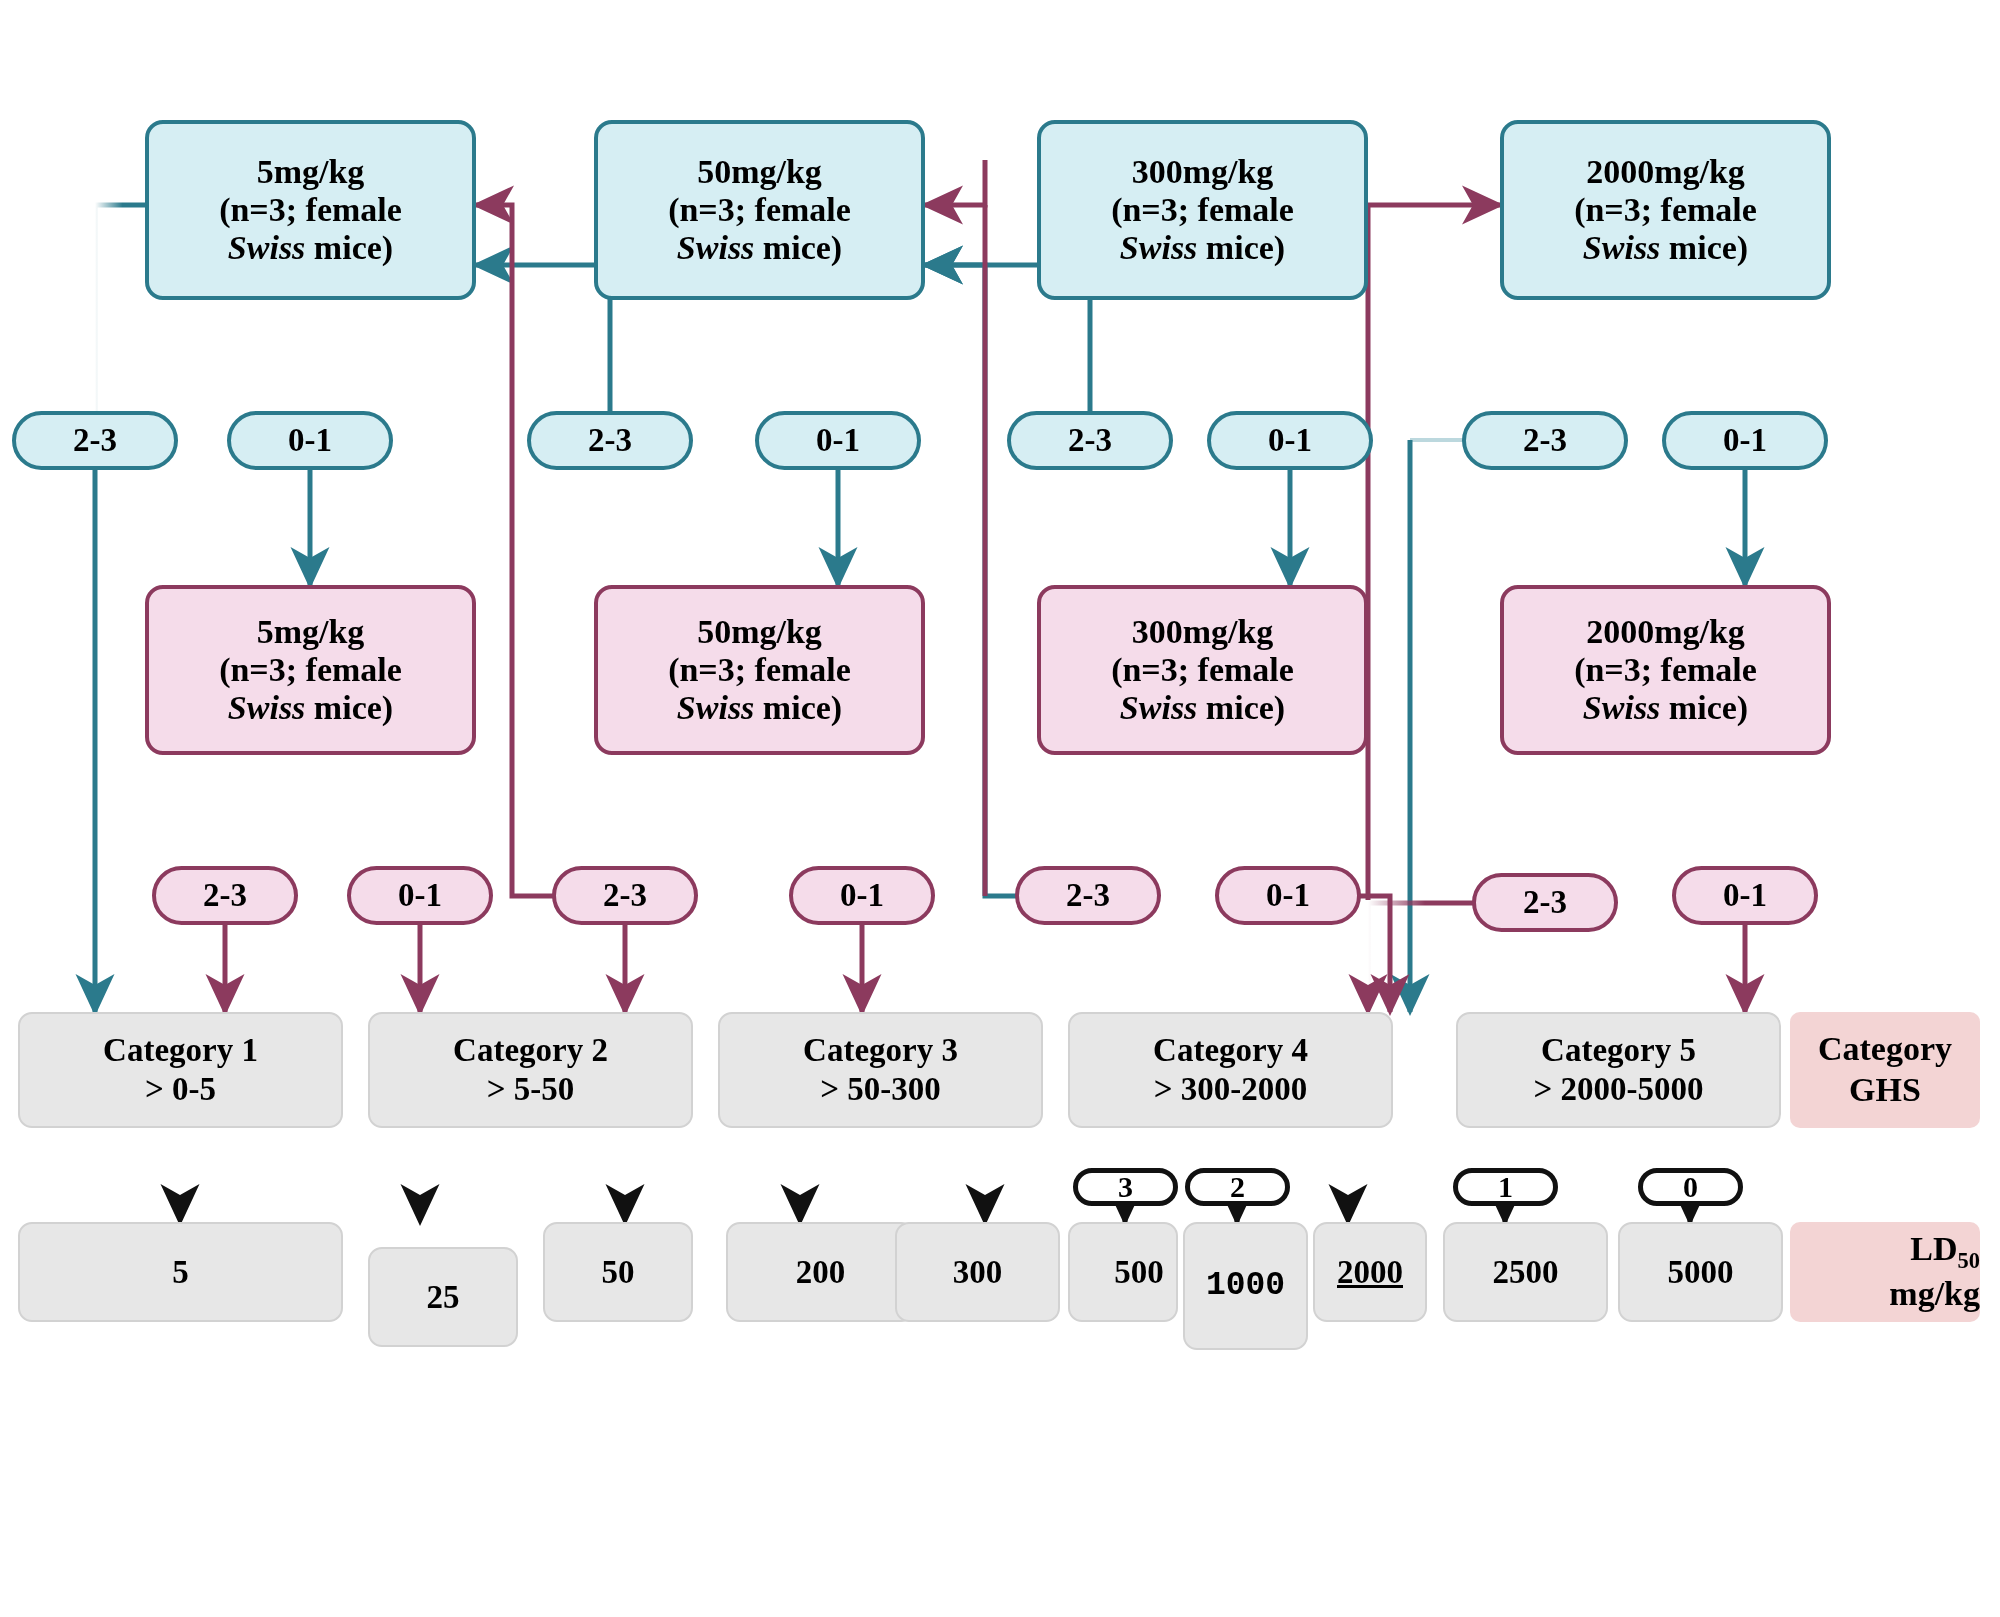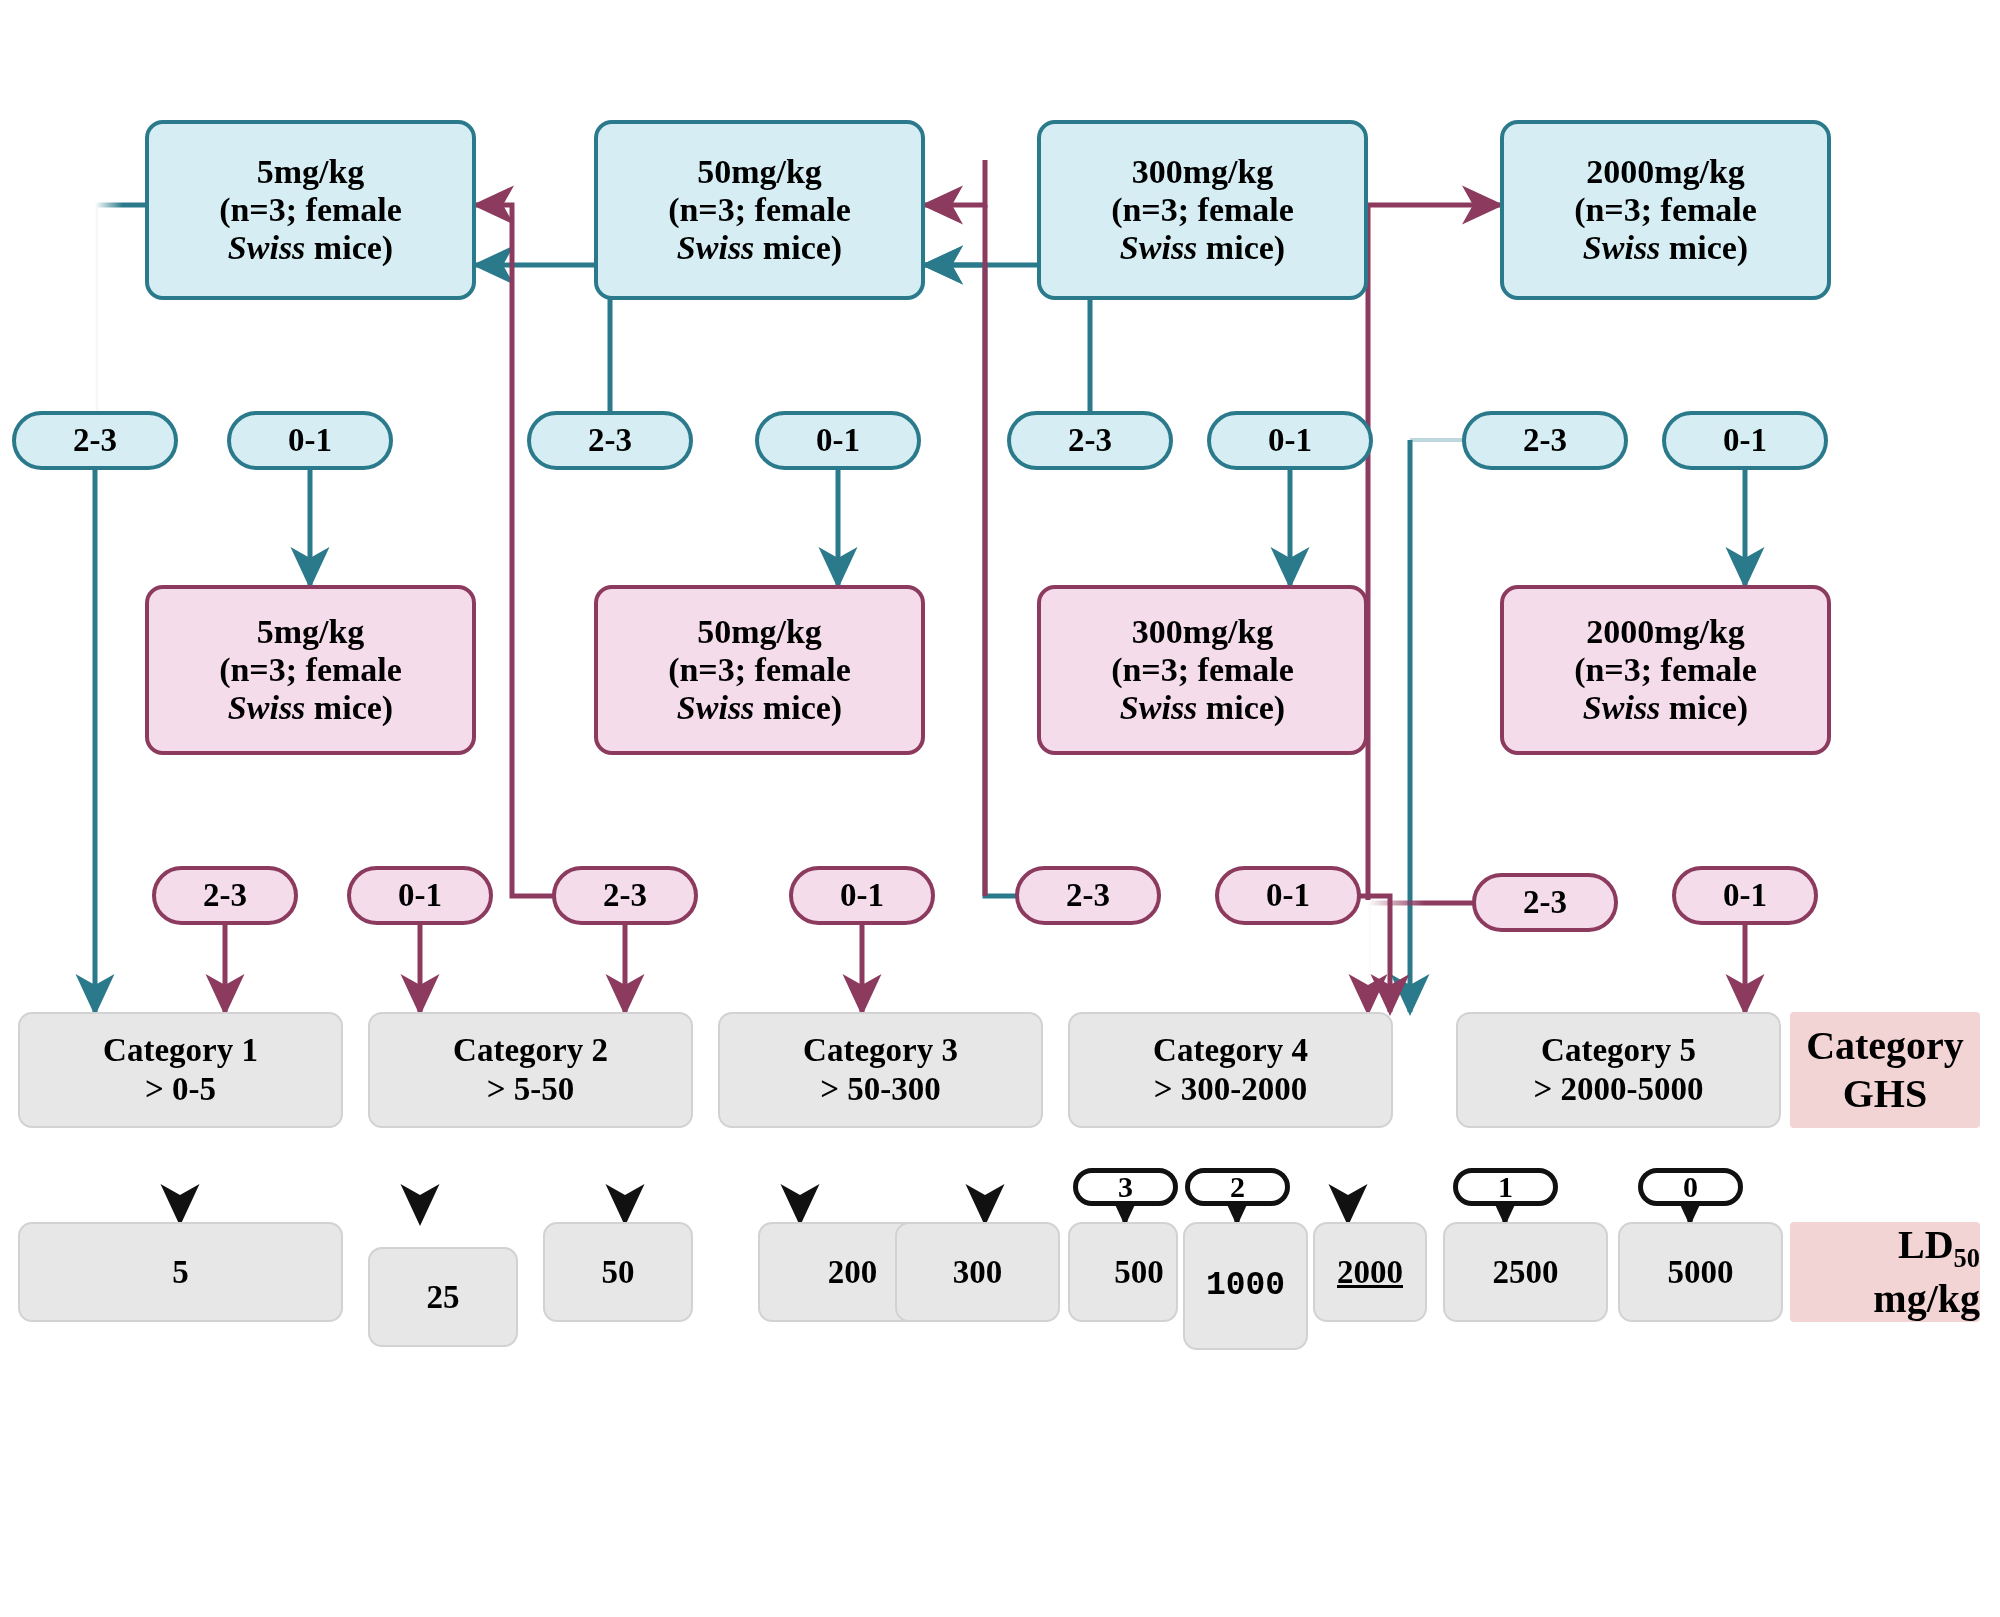--- a/index.html
+++ b/index.html
@@ -8,21 +8,21 @@
   svg.layer{position:absolute;left:0;top:0;width:2000px;height:1617px;}
   .node{position:absolute;box-sizing:border-box;display:flex;align-items:center;justify-content:center;text-align:center;}
   .dose-box{border-radius:18px;border:4px solid;font-weight:bold;font-size:34px;line-height:1.12;}
   .dose-box.blue{background:#d6eef3;border-color:#2b7a8c;}
   .dose-box.pink{background:#f5dcea;border-color:#8c3a5e;}
   .pill{border-radius:42px;border:4px solid;font-weight:bold;font-size:33px;}
   .pill.blue{background:#d6eef3;border-color:#2b7a8c;}
   .pill.pink{background:#f5dcea;border-color:#8c3a5e;}
   .pill.black{background:#ffffff;border-color:#111111;border-width:5px;font-size:30px;border-radius:30px;}
   .gray-box{background:#e7e7e7;border:2px solid #d2d2d2;border-radius:14px;font-weight:bold;font-size:33px;line-height:1.18;}
-  .legend-box{background:#f3d4d4;border:none;border-radius:4px;font-weight:bold;font-size:40px;line-height:1.2;}
+  .legend-box{background:#f3d4d4;border:none;border-radius:10px;font-weight:bold;font-size:34px;line-height:1.2;}
   .ital{font-style:italic;}
   .sub{font-size:0.66em;vertical-align:sub;}
   .txt{display:block;width:100%;}
 </style>
 </head>
 <body>
 
 <div id="stage">
 
   <svg class="layer" viewBox="0 0 2000 1617">
@@ -311,21 +311,21 @@
 
   <div class="node gray-box" style="left:18px;top:1222px;width:325px;height:100px;">
     <span>5</span>
     </div>
   <div class="node gray-box" style="left:368px;top:1222px;width:150px;height:100px;margin-top:25px;">
     <span>25</span>
     </div>
   <div class="node gray-box" style="left:543px;top:1222px;width:150px;height:100px;">
     <span>50</span>
     </div>
-  <div class="node gray-box" style="left:758px;top:1222px;width:189px;height:100px;">
+  <div class="node gray-box" style="left:726px;top:1222px;width:189px;height:100px;">
     <span>200</span>
     </div>
   <div class="node gray-box" style="left:895px;top:1222px;width:165px;height:100px;">
     <span>300</span>
     </div>
   <div class="node gray-box" style="left:1068px;top:1222px;width:110px;height:100px;padding-left:32px;">
     <span>500</span>
     </div>
   <div class="node gray-box" style="left:1183px;top:1222px;width:125px;height:128px;font-family:Liberation Mono, monospace;">
     <span>1000</span>

